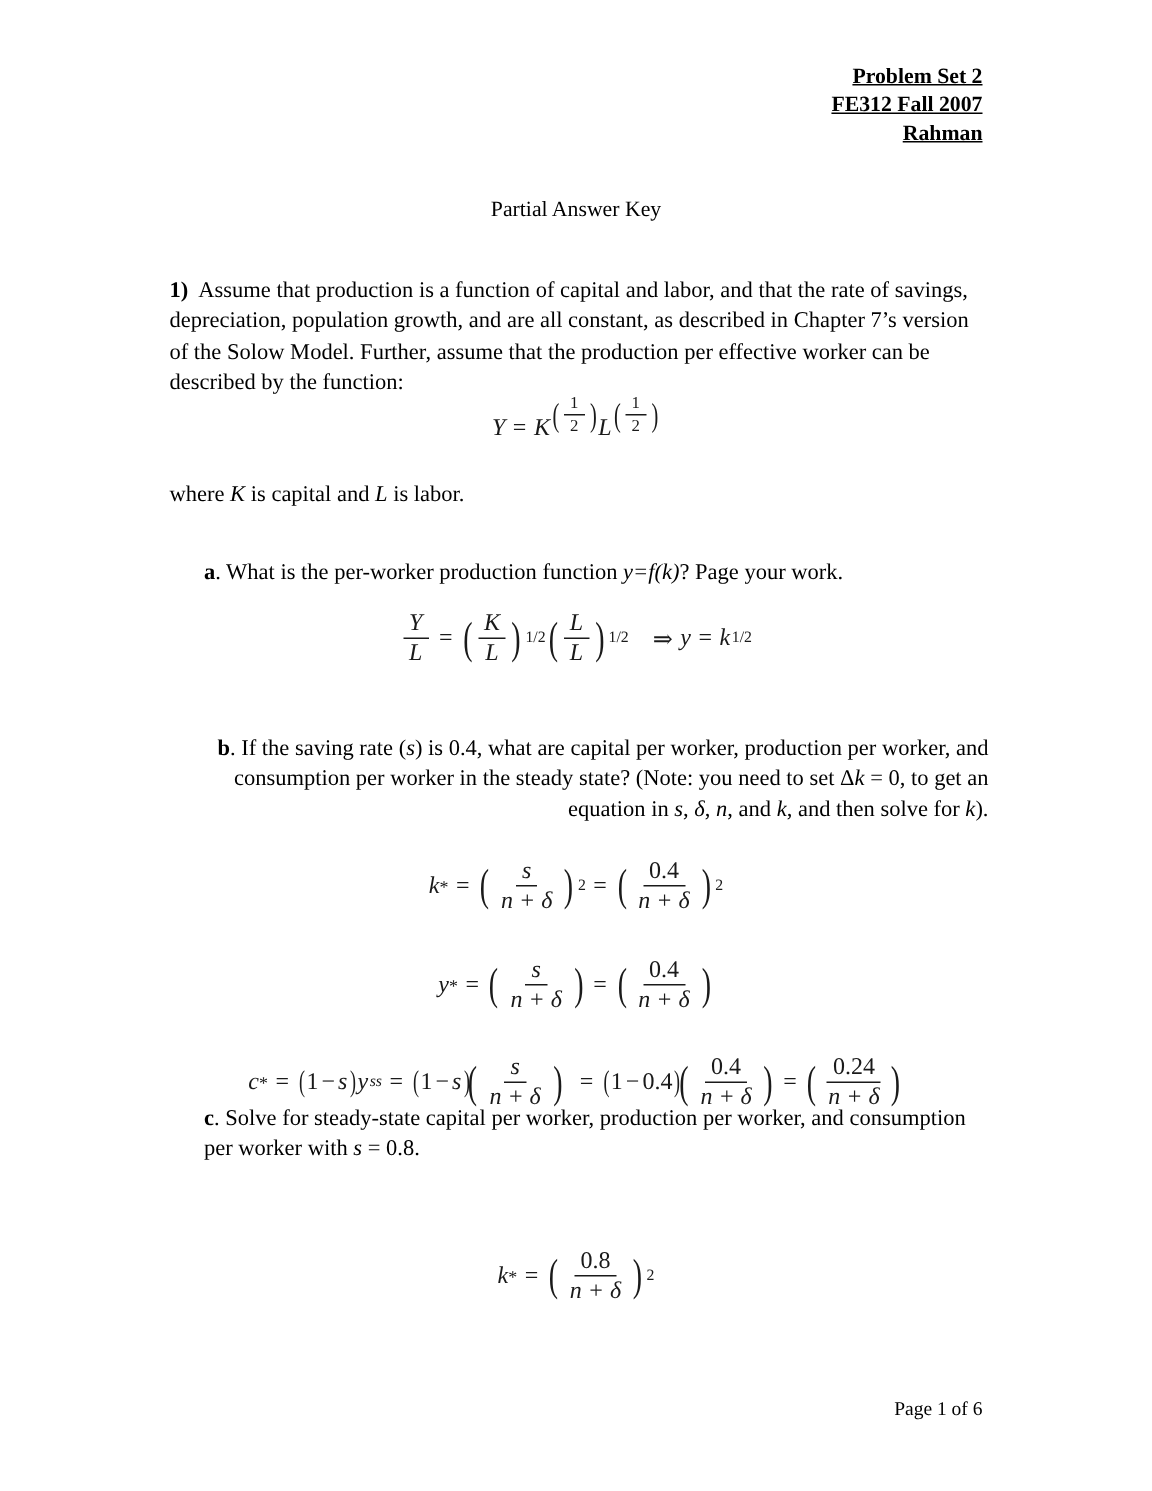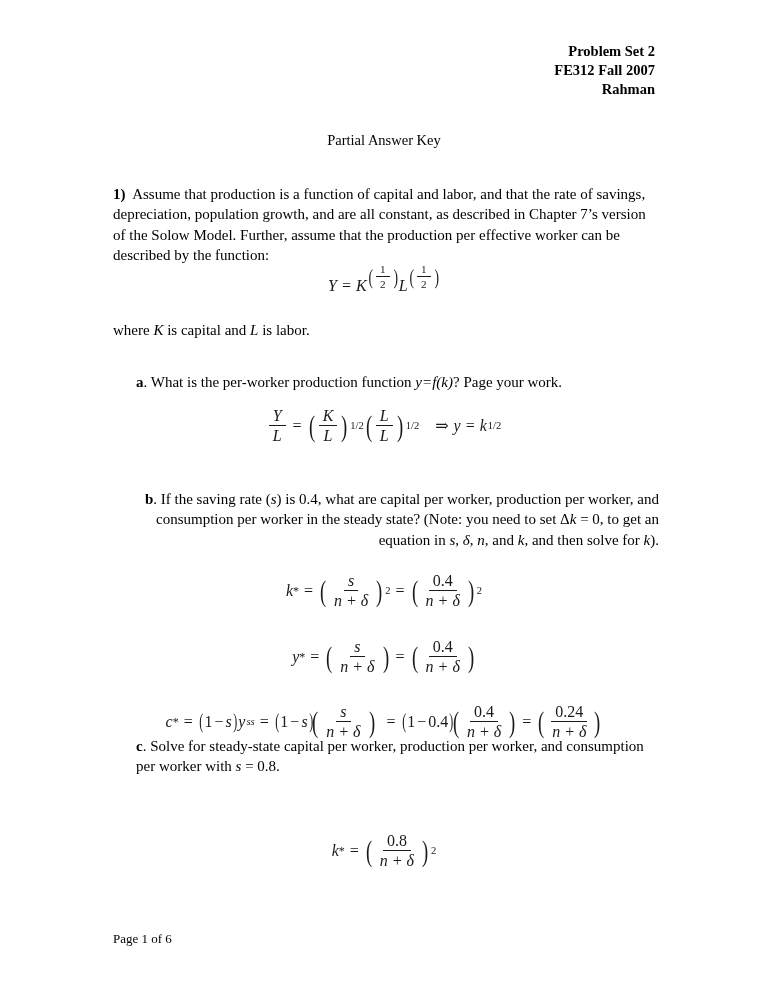--- a/index.html
+++ b/index.html
@@ -26,20 +26,21 @@
   
   .header {
     position: absolute;
     left: 113px;
     top: 42px;
     width: 542px;
     text-align: right;
     font-weight: bold;
     font-size: 14.5px;
     line-height: 19px;
+    text-decoration: underline;
   }
 
   
   .doc-title {
     position: absolute;
     left: 113px;
     top: 132px;
     width: 542px;
     text-align: center;
     font-weight: normal;
@@ -82,21 +83,21 @@
 
   .bold { font-weight: bold; }
   .it { font-style: italic; }
 
   
   .footer {
     position: absolute;
     left: 113px;
     top: 931px;
     width: 542px;
-    text-align: left;
+    text-align: right;
     font-size: 13px;
   }
 
   
   .eq {
     position: absolute;
     font-family: "Liberation Serif", "DejaVu Serif", serif;
     font-size: 16px;
     color: #1a1a1a;
     white-space: nowrap;

